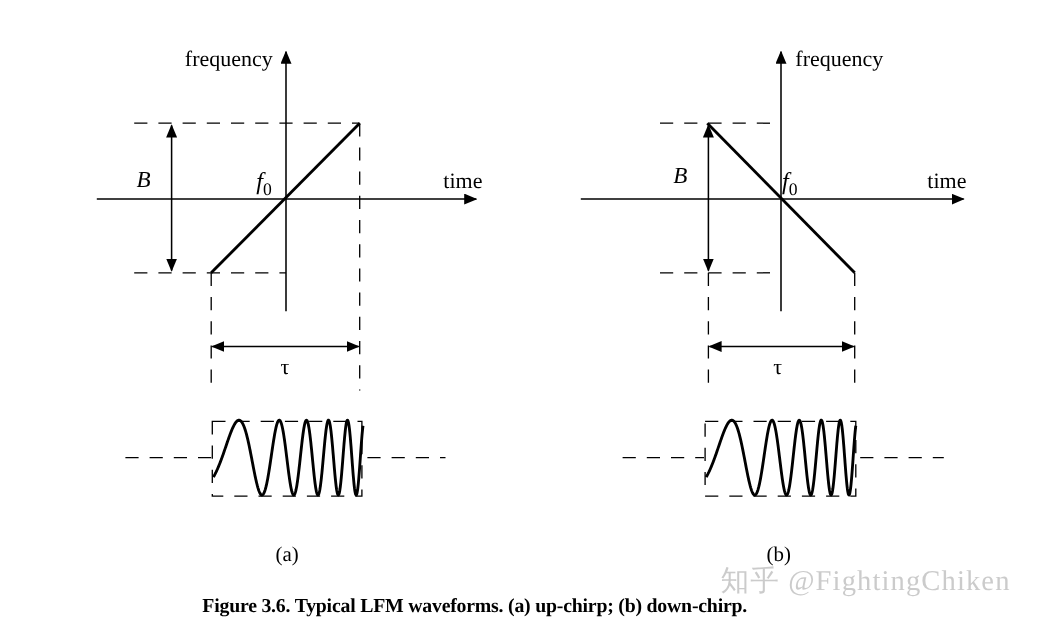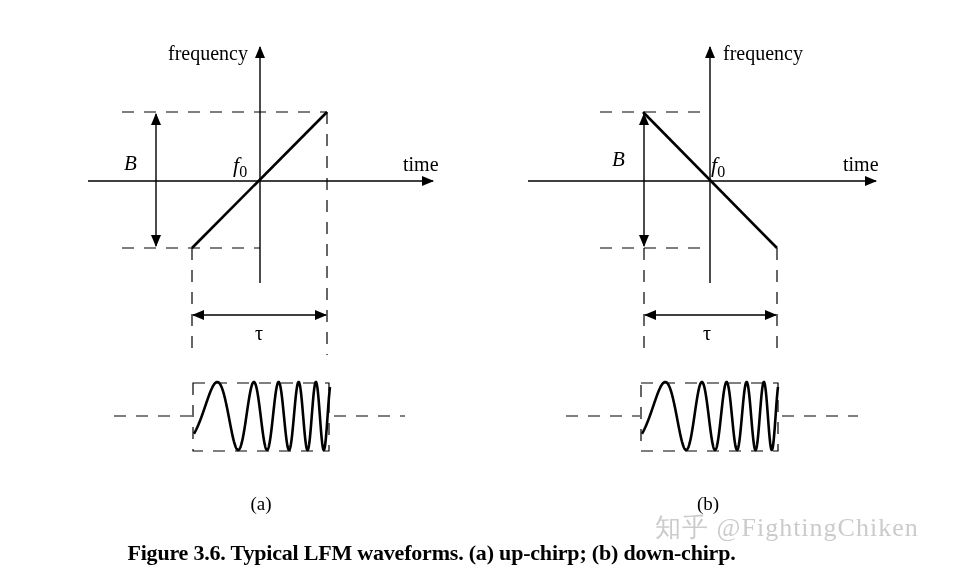--- a/index.html
+++ b/index.html
@@ -1,21 +1,21 @@
 <!DOCTYPE html>
 <html><head>
 <meta charset="utf-8">
 <style>
   html, body { margin: 0; padding: 0; background: #ffffff; }
   body { width: 955px; height: 582px; position: relative; overflow: hidden; }
   svg { position: absolute; left: 0; top: 0; }
   .serif { font-family: "Liberation Serif", "DejaVu Serif", serif; }
   .caption {
     position: absolute; left: 0; top: 540px; width: 885px; text-align: center;
-    font-family: "Liberation Serif", serif; font-weight: bold; font-size: 22px; color: #000;
+    font-family: "Liberation Serif", serif; font-weight: bold; font-size: 18px; color: #000;
     letter-spacing: -0.2px;
   }
   .caption span { margin-left: -22px; }
   .watermark {
     position: absolute; left: 655px; top: 510px;
     font-family: Liberation Serif, serif; font-size: 26px; color: rgba(160,160,160,0.55);
     letter-spacing: 1px;
   }
 </style>
 </head>

